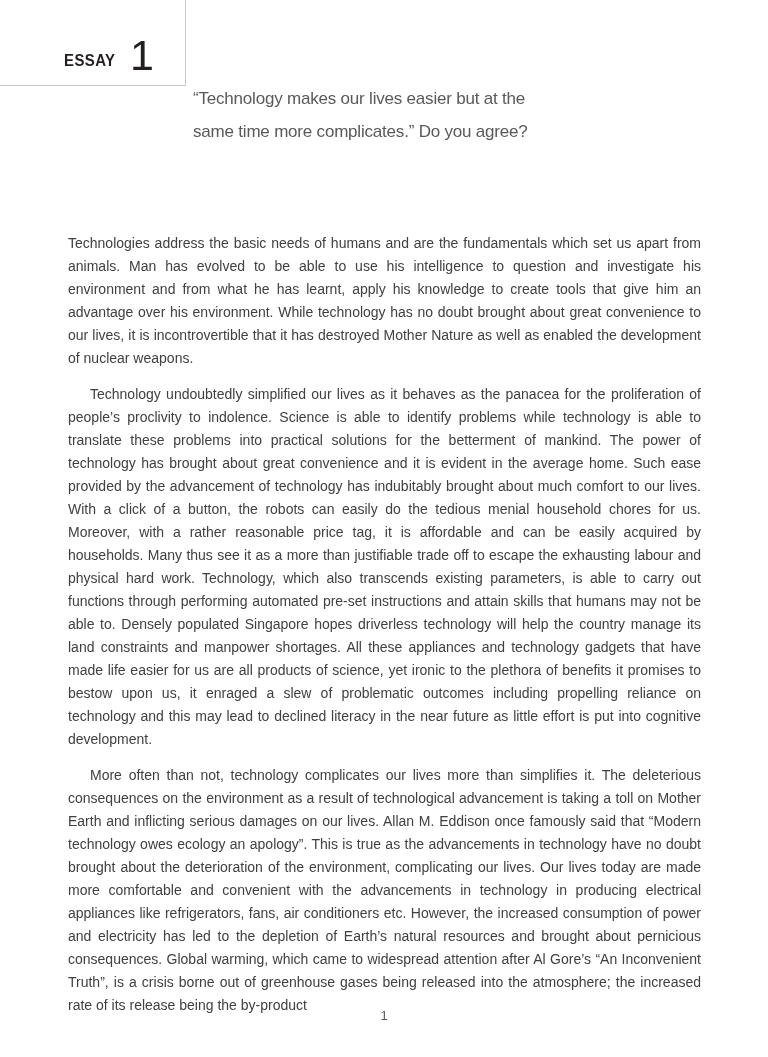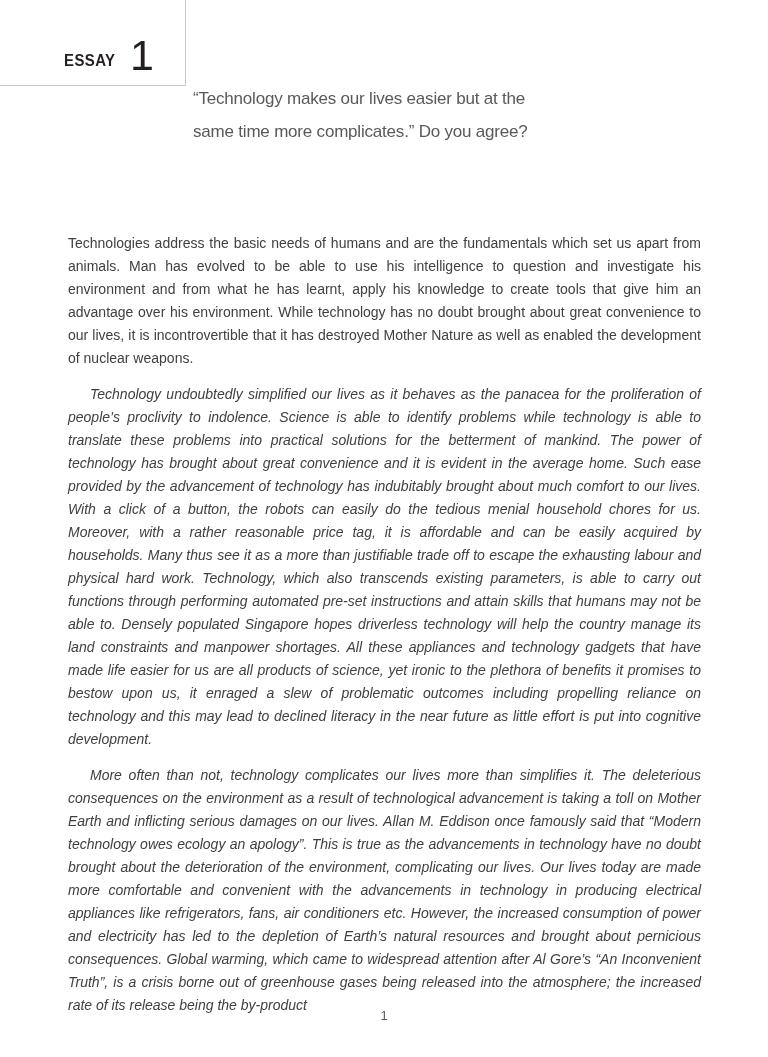--- a/index.html
+++ b/index.html
@@ -65,21 +65,21 @@
     position:absolute;
     left:68px;top:200px;
     width:633px;
     font-size:14px;
     line-height:23px;
     color:var(--body-ink);
     text-align:justify;
     margin-top:32px;
   }
   .essay-body p{margin:0;}
-  .essay-body p + p{margin-top:13px;text-indent:22px;font-style:italic;}
+  .essay-body p + p{margin-top:13px;text-indent:22px;}
 
   
   .page-footer{
     position:absolute;
     left:0;bottom:34px;
     width:100%;
     text-align:center;
     font-size:13px;
     color:var(--title-gray);
   }

